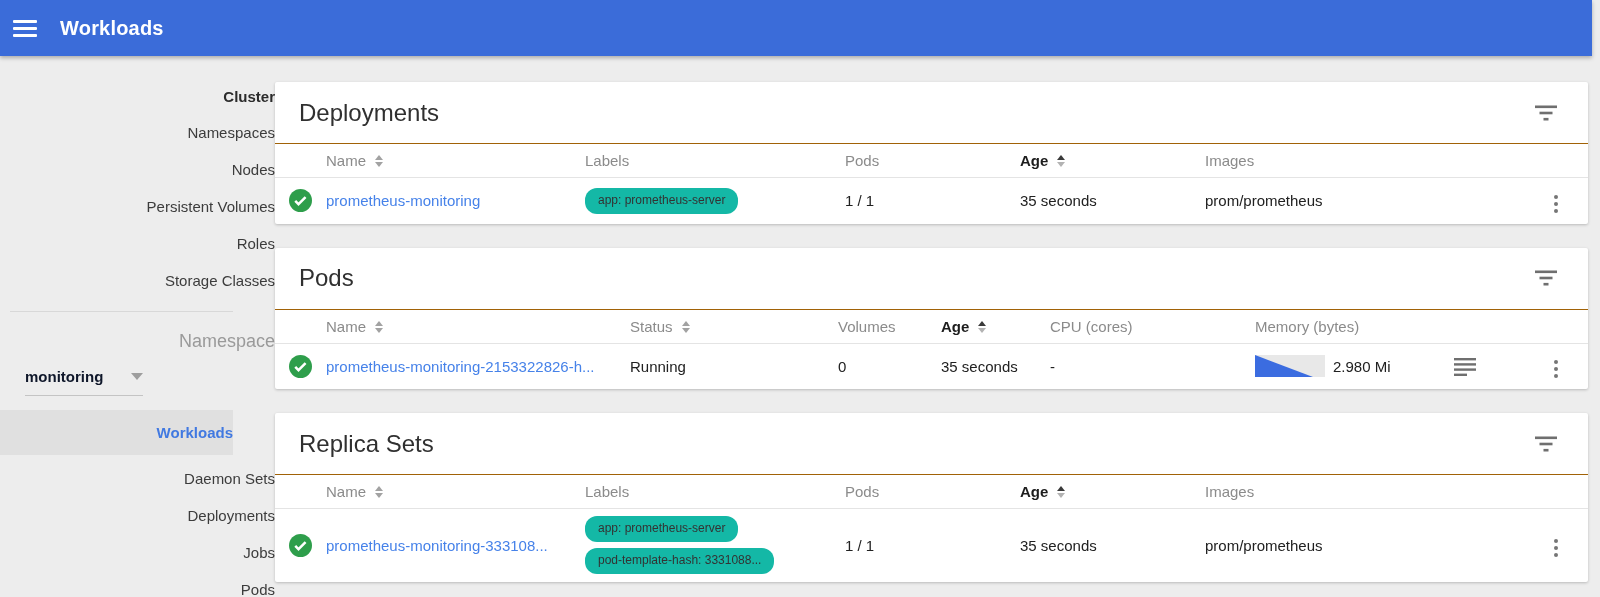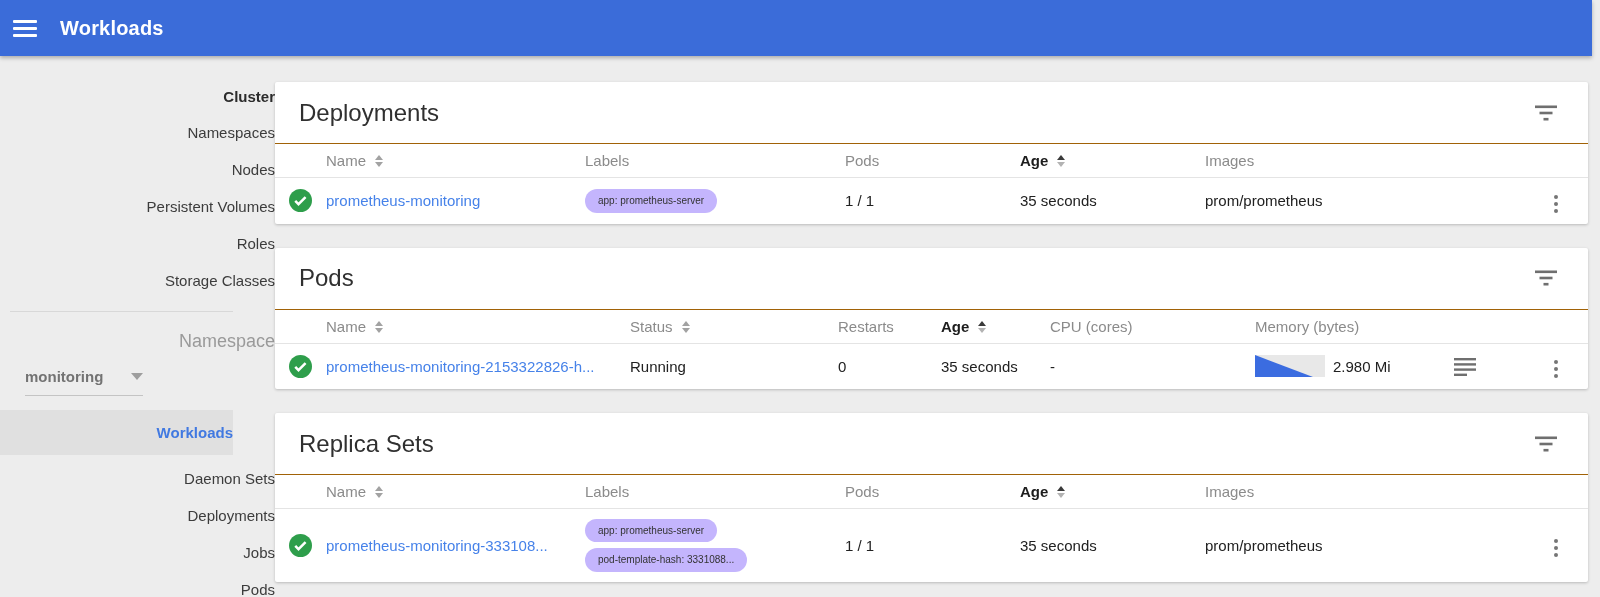--- a/index.html
+++ b/index.html
@@ -28,21 +28,21 @@
 
   
   .side-heading { font-size:15px; font-weight:bold; color:#2b2b2b; padding:20px 0 9px 13px; }
   .side-item { font-size:15px; color:#3c3c3c; padding:10px 0 10px 29px; cursor:pointer; }
   .side-divider { height:1px; background:#d8d8d8; margin:12px 42px 0 10px; }
   .ns-heading { font-size:18px; color:#9a9a9a; padding:19px 0 0 13px; }
   .ns-select {
     margin:16px 0 0 25px; width:118px; cursor:pointer;
     border-bottom:1px solid #c4c4c4; padding-bottom:10px;
     display:flex; align-items:center; justify-content:space-between;
-    font-size:15px; font-weight:bold; color:#737373;
+    font-size:15px; font-weight:bold; color:#0f172a;
   }
   .caret-down { width:0; height:0; border-left:6px solid transparent; border-right:6px solid transparent; border-top:7px solid #9e9e9e; }
   .side-item-selected {
     margin-top:14px; width:233px; background:#e0e0e0;
     color:#4179e1; font-weight:bold; font-size:15px;
     padding:14px 0 14px 13px; cursor:pointer;
   }
   .subnav { padding-top:5px; }
 
   
@@ -65,22 +65,22 @@
   .sort { display:inline-flex; flex-direction:column; gap:2px; margin-left:9px; vertical-align:middle; position:relative; top:-1px; }
   .tri-up { width:0; height:0; border-left:4px solid transparent; border-right:4px solid transparent; border-bottom:5px solid #a2a2a2; }
   .tri-down { width:0; height:0; border-left:4px solid transparent; border-right:4px solid transparent; border-top:5px solid #a2a2a2; }
   th.sorted .tri-up { border-bottom-color:#3a3a3a; }
   th.sorted .tri-down { border-top-color:#b3b3b3; }
 
   .cell-icon { text-align:center; }
   .check-circle { width:23px; height:23px; vertical-align:middle; }
   a.res-link { color:#4682e9; text-decoration:none; cursor:pointer; }
   .chip {
-    display:inline-block; background:#c4b5fd; border-radius:12px;
-    padding:6px 13px; font-size:10px; color:#333; line-height:1.15;
+    display:inline-block; background:#14b8a6; border-radius:12px;
+    padding:6px 13px; font-size:12px; color:#333; line-height:1.15;
   }
   .chips-stack { display:flex; flex-direction:column; align-items:flex-start; gap:6px; }
 
   .spark-wrap { display:flex; align-items:center; gap:8px; }
   .spark { display:block; }
 
   .kebab { display:inline-flex; flex-direction:column; gap:3px; align-items:center; cursor:pointer; padding:4px 6px; }
   .kebab i { width:4px; height:4px; background:#757575; border-radius:50%; }
   .cell-actions { text-align:right; padding-right:24px !important; }
   .cell-logs { text-align:center; }
@@ -217,21 +217,21 @@
           <tr>
             <th></th>
             <th><span>Name</span><span class="sort">
                   <span class="tri-up"></span>
                   <span class="tri-down"></span>
                 </span></th>
             <th><span>Status</span><span class="sort">
                   <span class="tri-up"></span>
                   <span class="tri-down"></span>
                 </span></th>
-            <th>Restarts</th>
+            <th>Volumes</th>
             <th class="sorted"><span>Age</span><span class="sort">
                   <span class="tri-up"></span>
                   <span class="tri-down"></span>
                 </span></th>
             <th>CPU (cores)</th>
             <th>Memory (bytes)</th>
             <th></th>
             <th></th>
           </tr>
         </thead>

